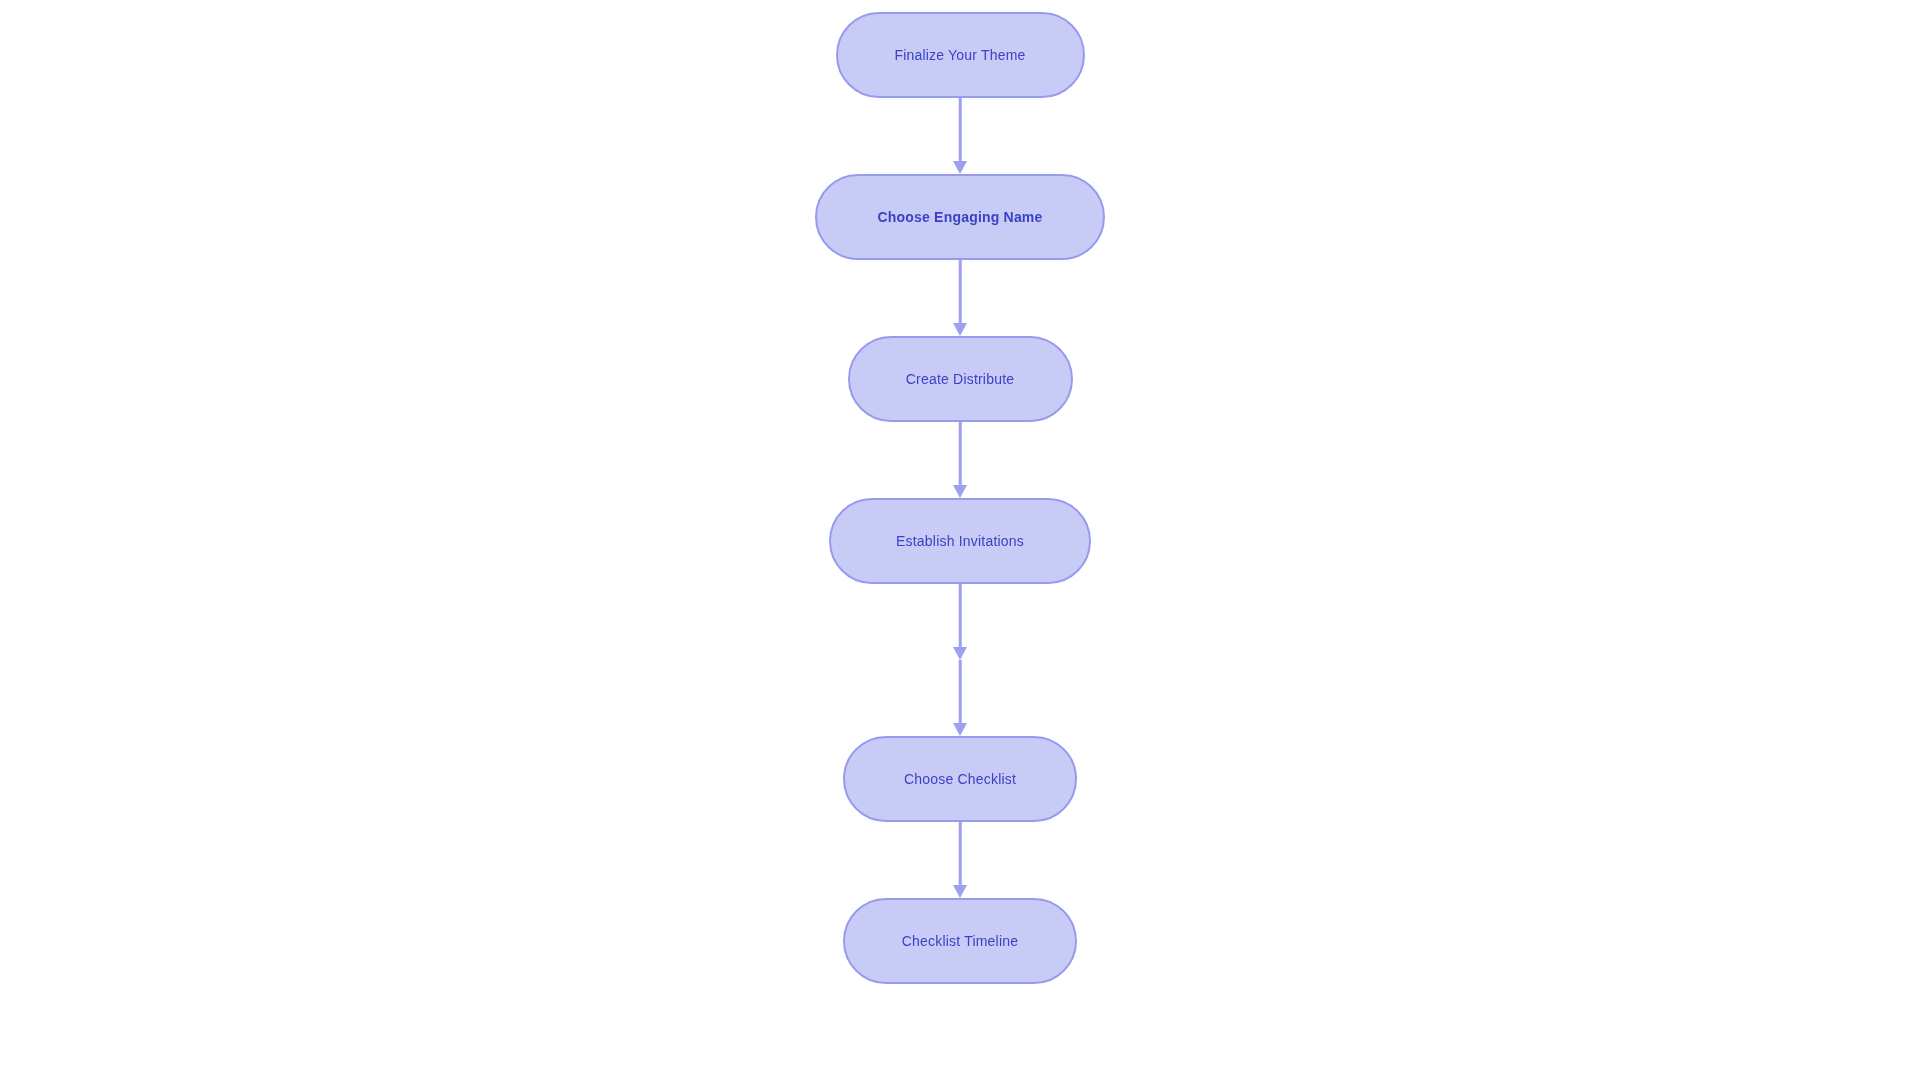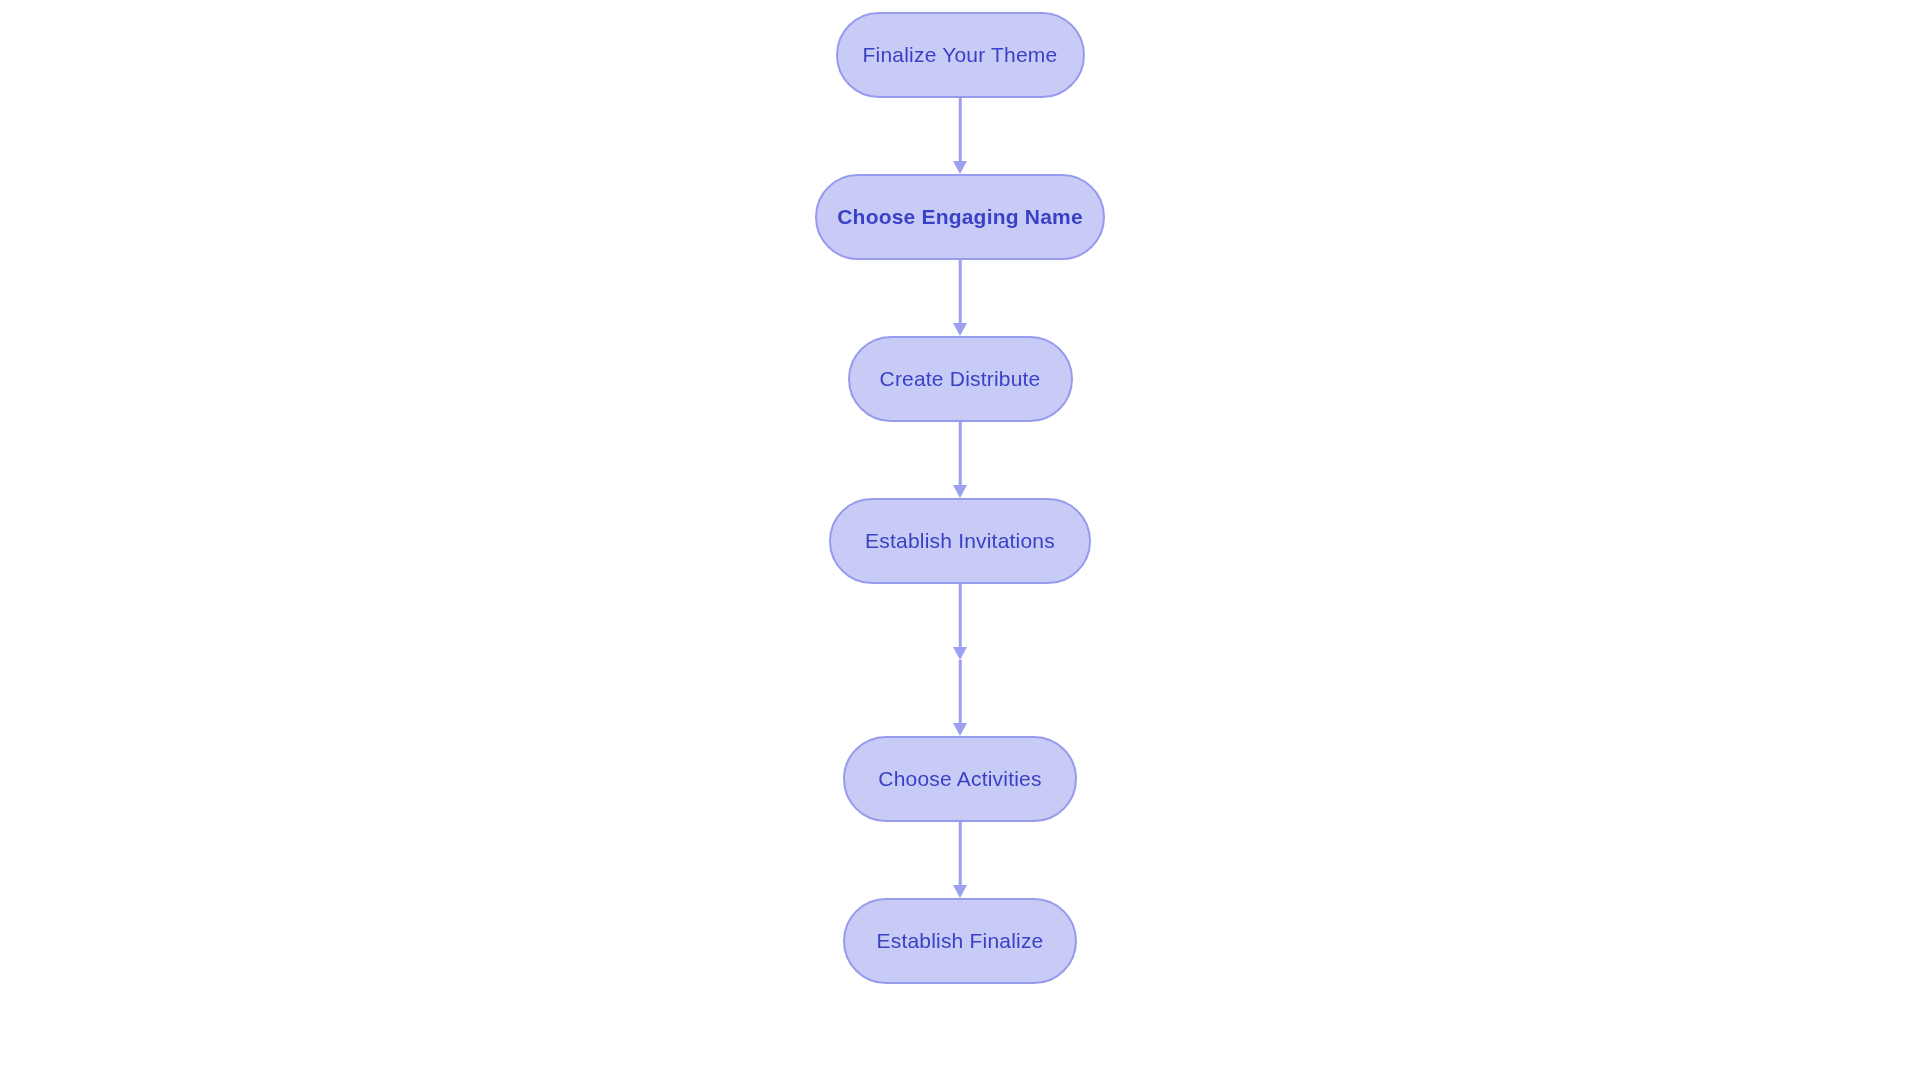--- a/index.html
+++ b/index.html
@@ -23,21 +23,21 @@
     display: flex;
     flex-direction: column;
     align-items: center;
   }
   .node {
     height: 86px;
     border: 2px solid var(--node-border);
     background: var(--node-fill);
     border-radius: 43px;
     color: var(--node-text);
-    font-size: 21px;
+    font-size: 14px;
     font-weight: 500;
     letter-spacing: 0.2px;
     display: flex;
     align-items: center;
     justify-content: center;
     white-space: nowrap;
     padding: 0 30px;
   }
   
   .node.n1 { width: 249px; }
@@ -106,22 +106,22 @@
     <span class="line"></span>
     <span class="head"></span>
   </div>
 
 
   <div class="connector">
     <span class="line"></span>
     <span class="head"></span>
   </div>
 
-  <div class="node n6">Choose Activities</div>
+  <div class="node n6">Choose Checklist</div>
 
   <div class="connector">
     <span class="line"></span>
     <span class="head"></span>
   </div>
 
-  <div class="node n7">Establish Finalize</div>
+  <div class="node n7">Checklist Timeline</div>
 
 </div>
 
 </body></html>

